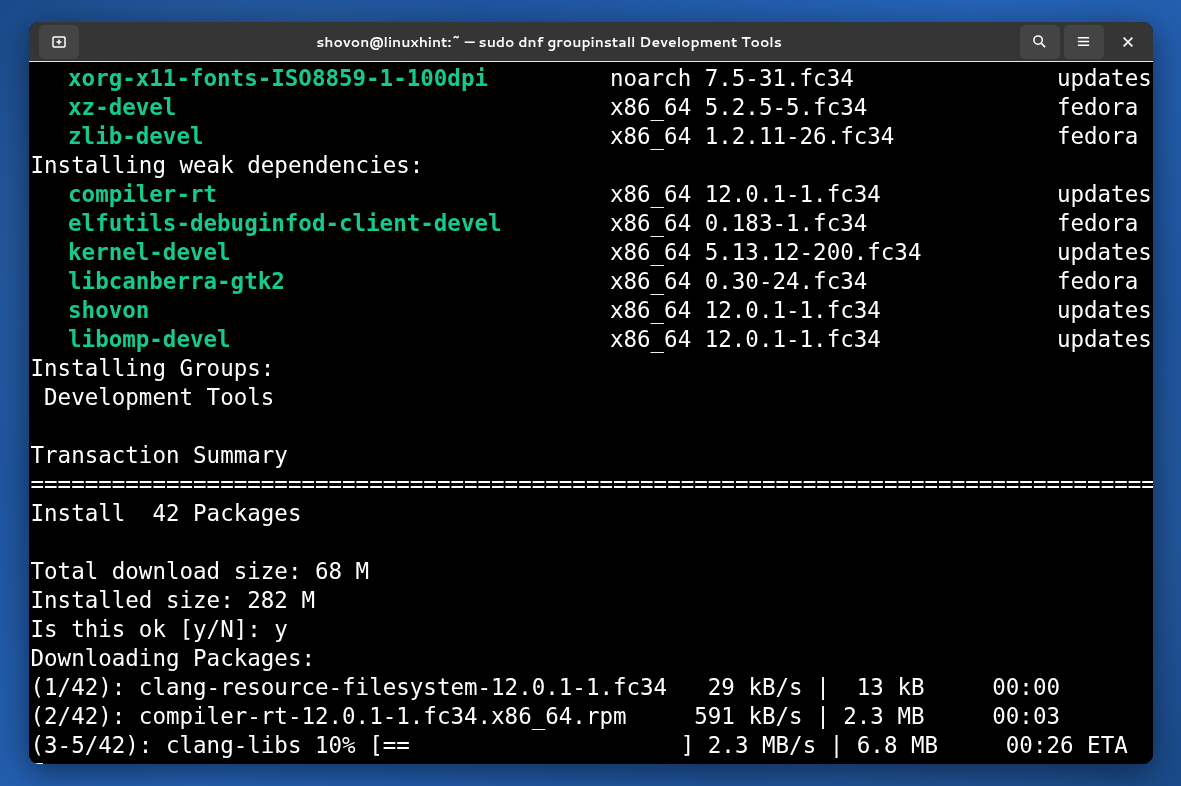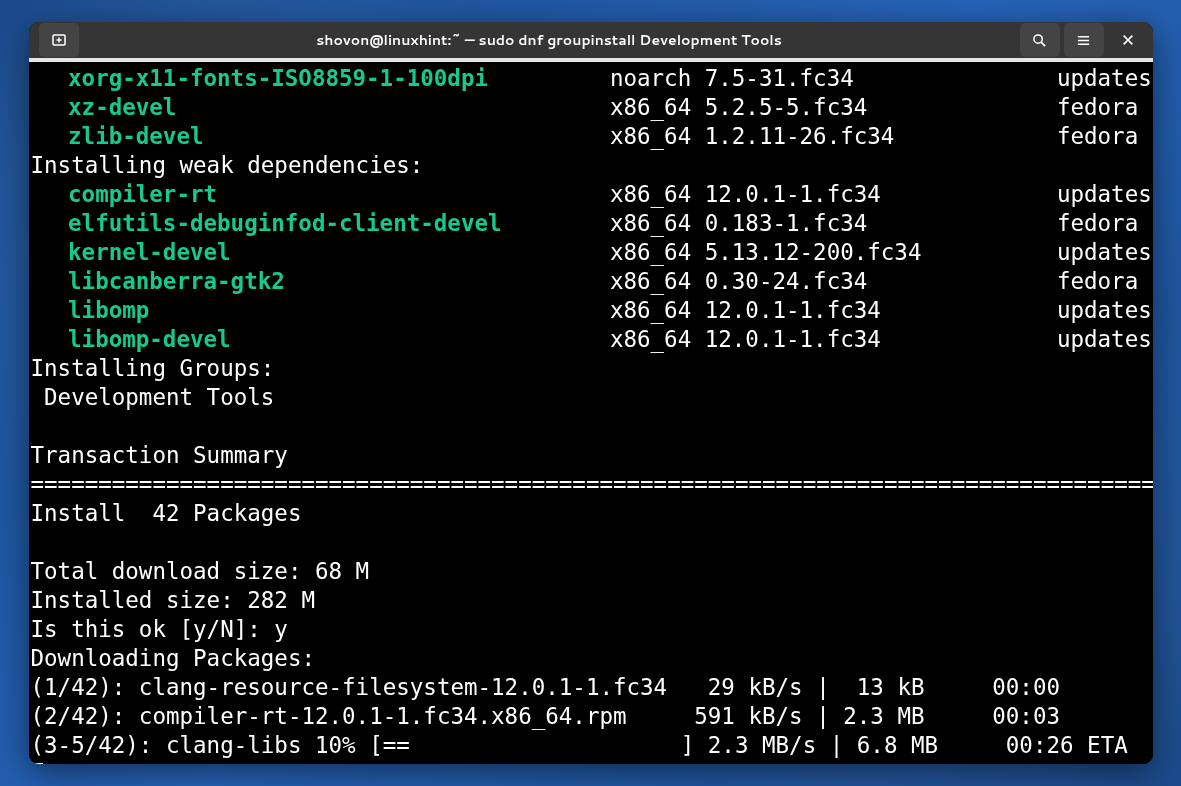--- a/index.html
+++ b/index.html
@@ -25,21 +25,21 @@
     display: flex;
     flex-direction: column;
     box-shadow: 0 8px 32px rgba(0,0,0,0.5);
   }
   .titlebar {
     height: 40px;
     background: #353535;
     display: flex;
     align-items: center;
     justify-content: space-between;
-    border-bottom: 4px solid #e5e5e5;
+    border-bottom: 1px solid #e5e5e5;
   }
   .titlebar-left, .titlebar-right {
     display: flex;
     align-items: center;
     gap: 0;
   }
   .titlebar-left { padding-left: 8px; }
   .titlebar-right { padding-right: 3px; }
   .titlebar-btn {
     width: 40px;
@@ -121,21 +121,21 @@
   </div>
 
   <div class="terminal" id="term"> <span class="pkg">xorg-x11-fonts-ISO8859-1-100dpi        </span> noarch 7.5-31.fc34               updates  1.0 M
  <span class="pkg">xz-devel                               </span> x86_64 5.2.5-5.fc34              fedora    52 k
  <span class="pkg">zlib-devel                             </span> x86_64 1.2.11-26.fc34            fedora    44 k
 Installing weak dependencies:
  <span class="pkg">compiler-rt                            </span> x86_64 12.0.1-1.fc34             updates  2.3 M
  <span class="pkg">elfutils-debuginfod-client-devel       </span> x86_64 0.183-1.fc34              fedora    24 k
  <span class="pkg">kernel-devel                           </span> x86_64 5.13.12-200.fc34          updates   15 M
  <span class="pkg">libcanberra-gtk2                       </span> x86_64 0.30-24.fc34              fedora    26 k
- <span class="pkg">libomp                                 </span> x86_64 12.0.1-1.fc34             updates  353 k
+ <span class="pkg">shovon                                 </span> x86_64 12.0.1-1.fc34             updates  353 k
  <span class="pkg">libomp-devel                           </span> x86_64 12.0.1-1.fc34             updates   24 k
 Installing Groups:
  Development Tools
 
 Transaction Summary
 ================================================================================================
 Install  42 Packages
 
 Total download size: 68 M
 Installed size: 282 M

